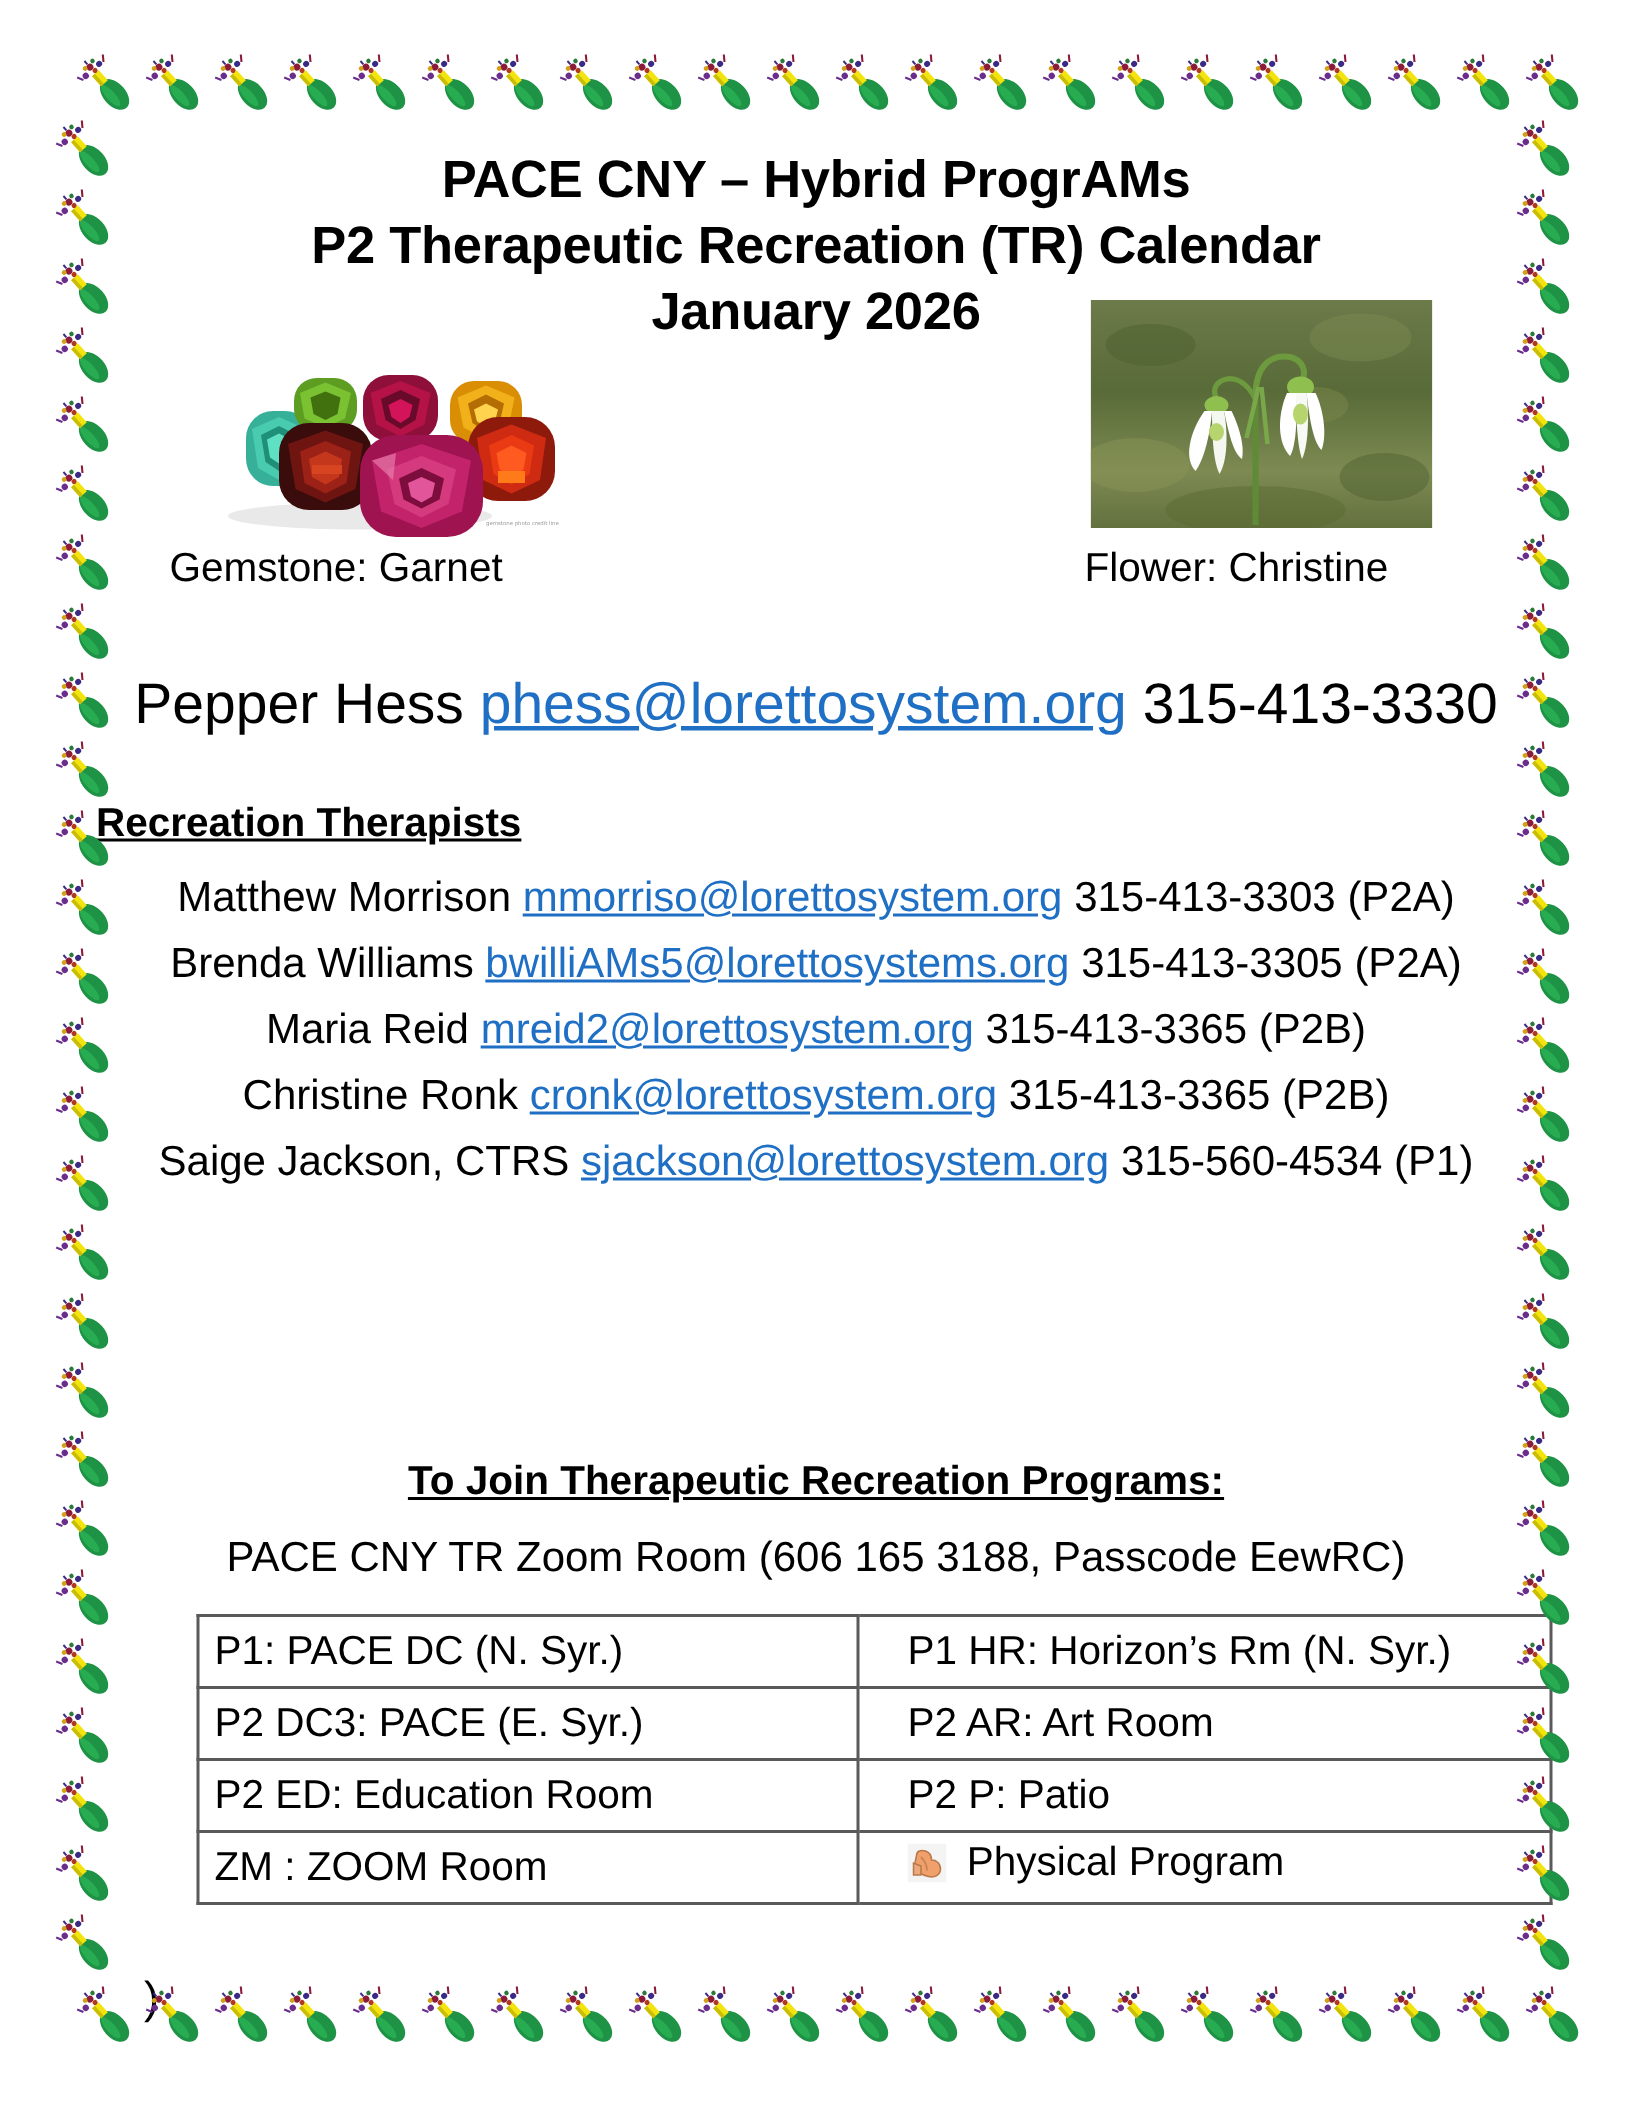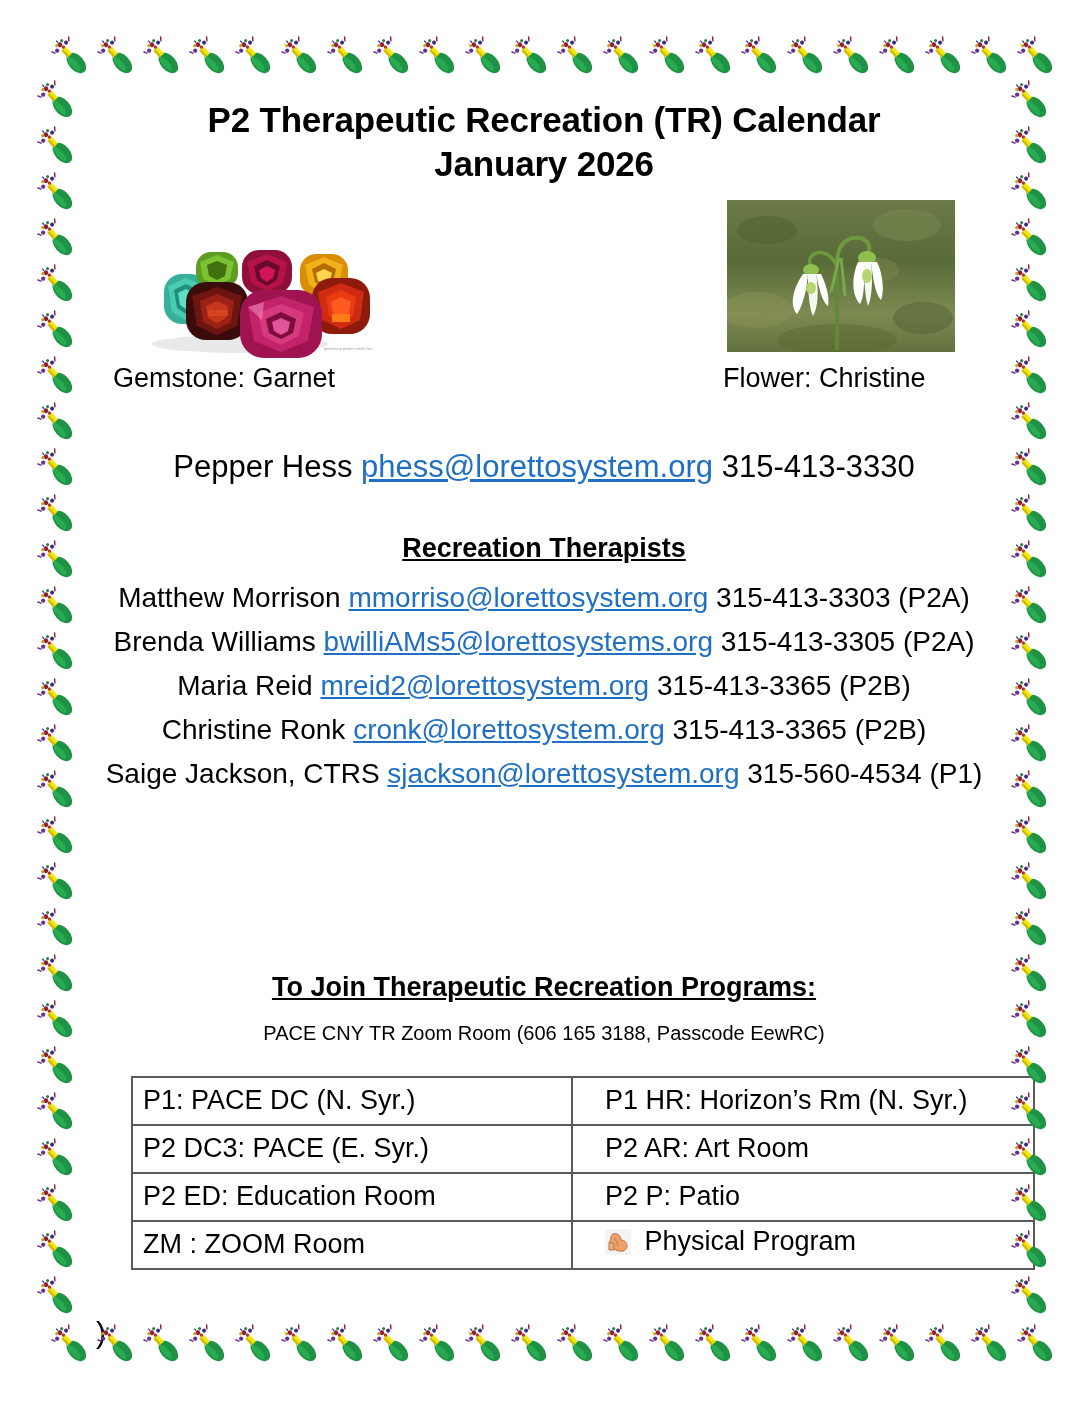--- a/index.html
+++ b/index.html
@@ -93,30 +93,30 @@
     font-size: 24px;
     font-weight: bold;
     text-decoration: underline;
   }
   .director-line {
     position: absolute;
     left: 64px;
     top: 449px;
     width: 960px;
     text-align: center;
-    font-size: 31px;
+    font-size: 38px;
     white-space: nowrap;
   }
 
   .therapists-heading {
     position: absolute;
     left: 64px;
     top: 533px;
     width: 960px;
-    text-align: center;
+    text-align: left;
     font-size: 27px;
     font-weight: bold;
     text-decoration: underline;
   }
 
   .therapist-list {
     position: absolute;
     left: 64px;
     top: 584px;
     width: 960px;
@@ -155,21 +155,21 @@
     font-weight: bold;
     text-decoration: underline;
   }
 
   .zoom-room {
     position: absolute;
     left: 64px;
     top: 1022px;
     width: 960px;
     text-align: center;
-    font-size: 20px;
+    font-size: 28px;
     white-space: nowrap;
   }
 
   
   .legend-table {
     position: absolute;
     left: 131px;
     top: 1076px;
     width: 856px;
     border-collapse: collapse;
@@ -199,20 +199,21 @@
     color: #000;
     z-index: 6;
   }
 </style>
 </head>
 <body>
 
 <div class="page">
 
   <div class="title-block">
+    <span class="title-line">PACE CNY – Hybrid ProgrAMs</span>
     <span class="title-line">P2 Therapeutic Recreation (TR) Calendar</span>
     <span class="title-line">January 2026</span>
   </div>
 
   <div class="gem-img">
     <svg viewBox="0 0 268 140" xmlns="http://www.w3.org/2000/svg">
       <rect width="268" height="140" fill="#ffffff"></rect>
       <g>
         <ellipse cx="116" cy="122" rx="88" ry="9" fill="#e9e9e9"></ellipse>
 

